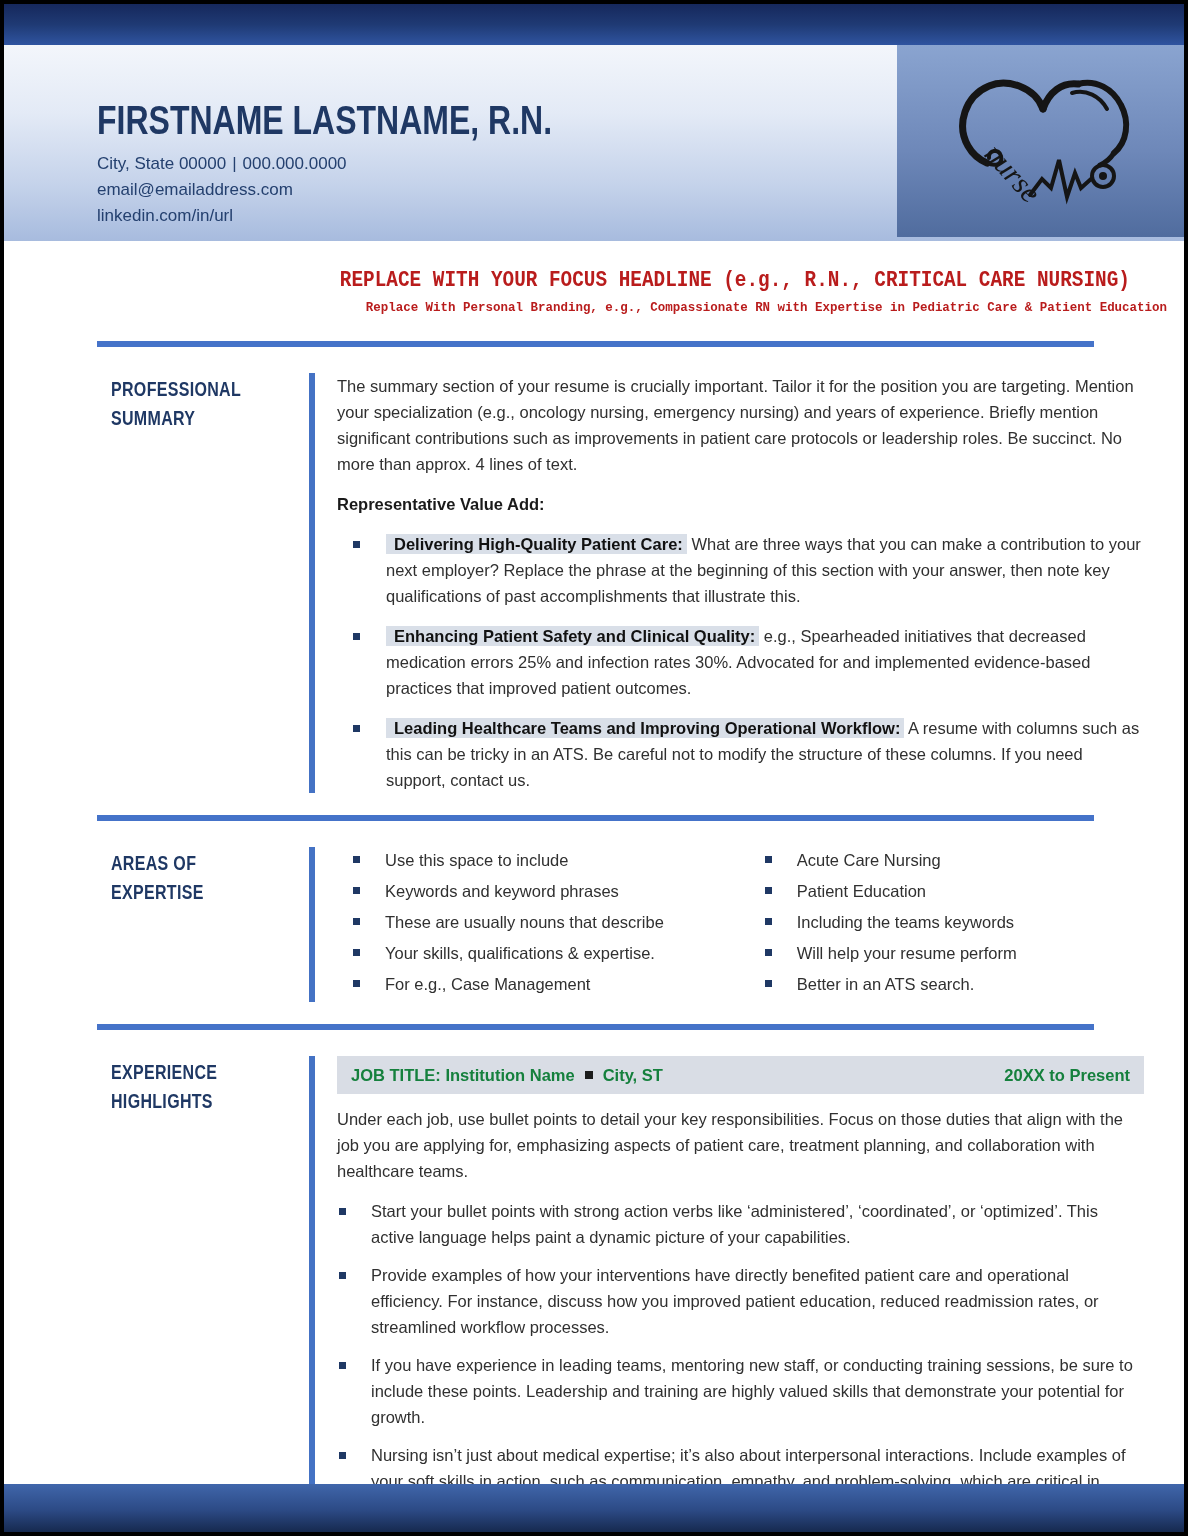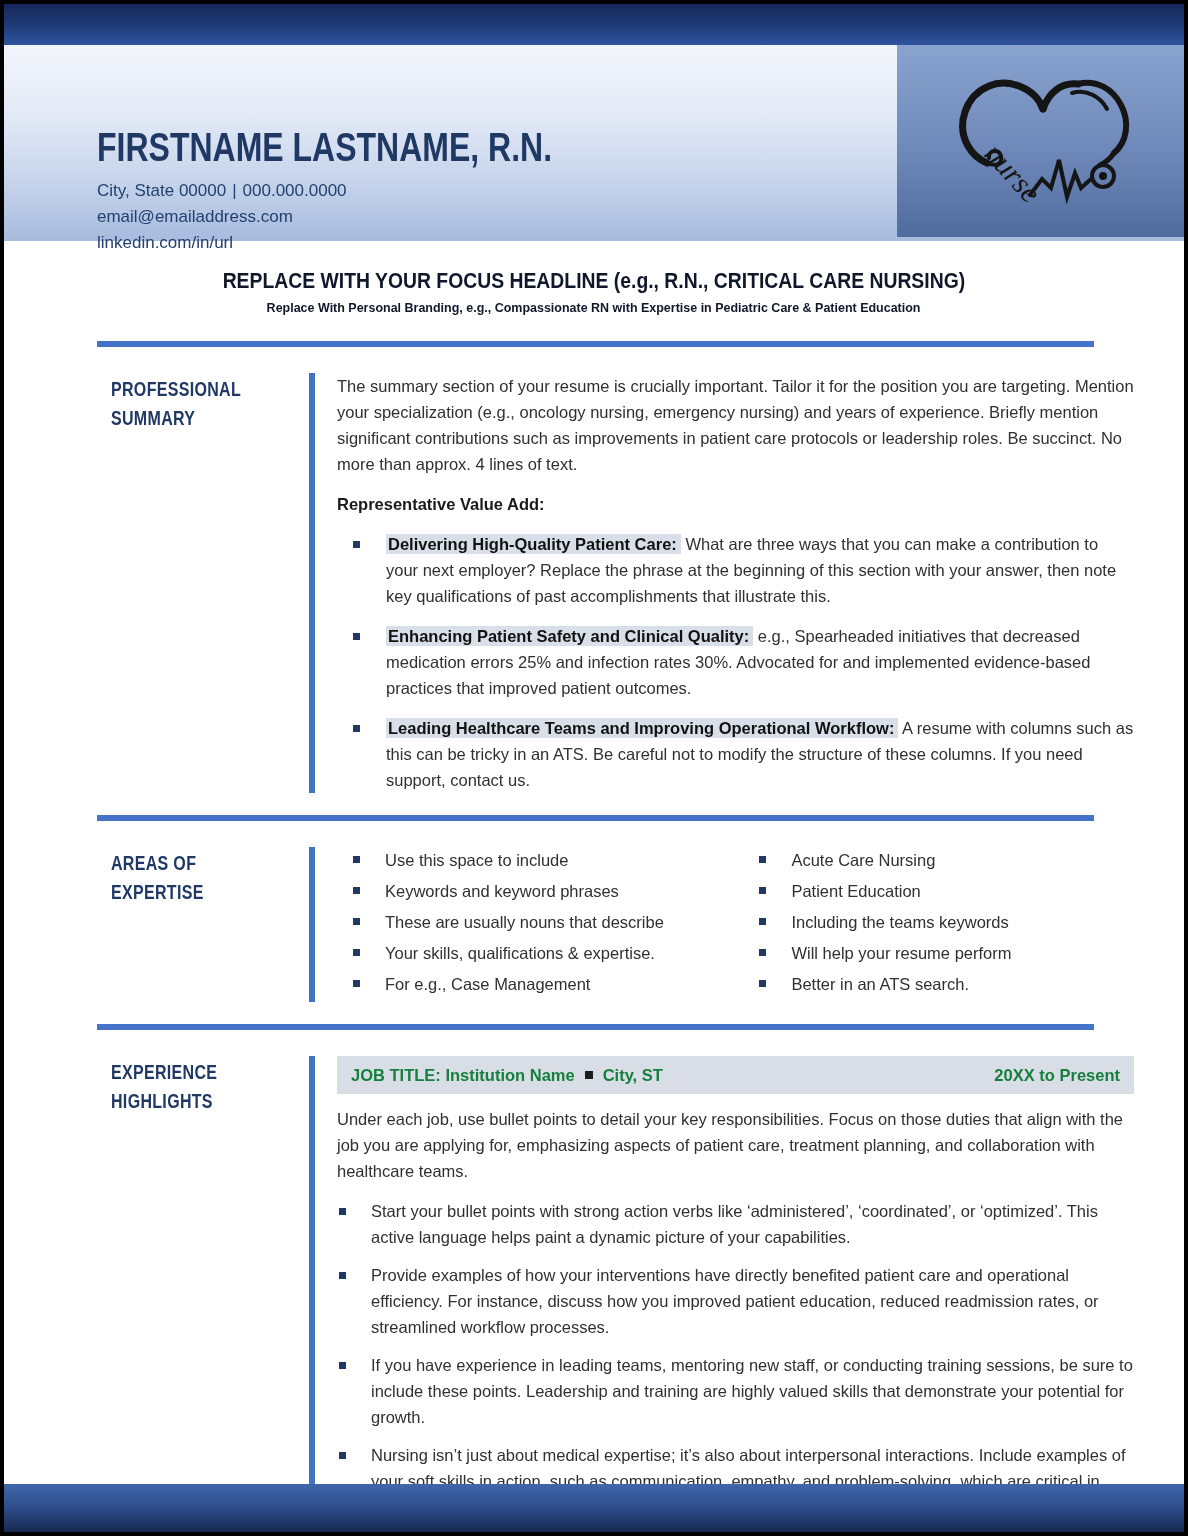--- a/index.html
+++ b/index.html
@@ -12,56 +12,56 @@
   }
   
   .top-band {
     height:41px;
     background:linear-gradient(180deg,#16285c 0%,#1f3a74 50%,#2f54a0 100%);
   }
   .header {
     height:196px; position:relative;
     background:linear-gradient(180deg,#f3f6fb 0%,#e3eaf6 35%,#c4d2ea 72%,#a7bbde 100%);
   }
-  .header-text { position:absolute; left:93px; top:52px;margin-top:27px; }
+  .header-text { position:absolute; left:93px; top:52px; }
   .person-name {
     font-size:40px; font-weight:bold; color:#1f3864; white-space:nowrap;
     letter-spacing:0px; line-height:46px;
   }
   .condense-l { display:inline-block; transform:scaleX(.8); transform-origin:left center; }
   .contact { margin-top:8px; font-size:17px; color:#24406f; line-height:26px; }
   .contact .sep { padding:0 6px; }
   .logo-panel {
     position:absolute; right:0; top:0; width:287px; height:192px;
     background:linear-gradient(180deg,#8aa4d0 0%,#7license:0; 55%,#506c9e 100%);
     background:linear-gradient(180deg,#8aa4d0 0%,#6e88b9 55%,#506c9e 100%);
   }
   .logo-panel svg { width:100%; height:100%; }
   
-  .headline-block { text-align:center; margin-top:26px; color:#0f172a; }
+  .headline-block { text-align:right; margin-top:26px; color:#b91c1c;font-family:Liberation Mono, monospace; }
   .headline-title { font-size:22px; font-weight:bold; line-height:28px; }
   .condense-c { display:inline-block; transform:scaleX(.88); transform-origin:center; white-space:nowrap; }
   .headline-sub { font-size:13px; font-weight:bold; line-height:26px; margin-top:0; }
   .condense-c2 { display:inline-block; transform:scaleX(.96); transform-origin:center; white-space:nowrap; }
   
   .hr { margin:20px 0 0 93px; width:997px; height:6px; background:#4573c9; }
-  .section { display:flex; margin:0 50px 0 93px; padding:26px 0 22px 0; }
+  .section { display:flex; margin:0 40px 0 93px; padding:26px 0 22px 0; }
   .section-label {
     width:212px; flex:none; font-size:20px; font-weight:bold; color:#1f3864;
     line-height:29px; padding-left:14px; padding-top:2px; letter-spacing:.4px;
   }
   .vbar { width:6px; flex:none; background:#4472c4; align-self:stretch; }
   .section-body { flex:1; padding-left:22px; color:#303030; font-size:16.5px; line-height:26px; }
   .para { margin-bottom:14px; }
   .subhead { font-weight:bold; color:#1a1a1a; margin-bottom:4px; }
   
   .blt { display:flex; margin:14px 0 0 16px; }
   .blt .sq { flex:none; width:7px; height:7px; background:#1f3864; margin:10px 26px 0 0; }
   .blt .txt { flex:1; }
-  .lead { font-weight:bold; color:#111; background:#d9dfe8; padding:1px 4px 1px 2px; }
+  .lead { font-weight:bold; color:#111; background:#d9dfe8; padding:1px 4px 1px 8px; }
   
   .aoe { display:flex; }
   .aoe .col1 { width:53%; }
   .aoe .col2 { width:47%; }
   .aoe-item { display:flex; margin-bottom:5px;text-align:right; }
   .aoe-item .sq { flex:none; width:7px; height:7px; background:#1f3864; margin:9px 25px 0 0; }
   .aoe .col1 .aoe-item { margin-left:16px; }
   
   .job-bar {
     display:flex; justify-content:space-between; align-items:center;

